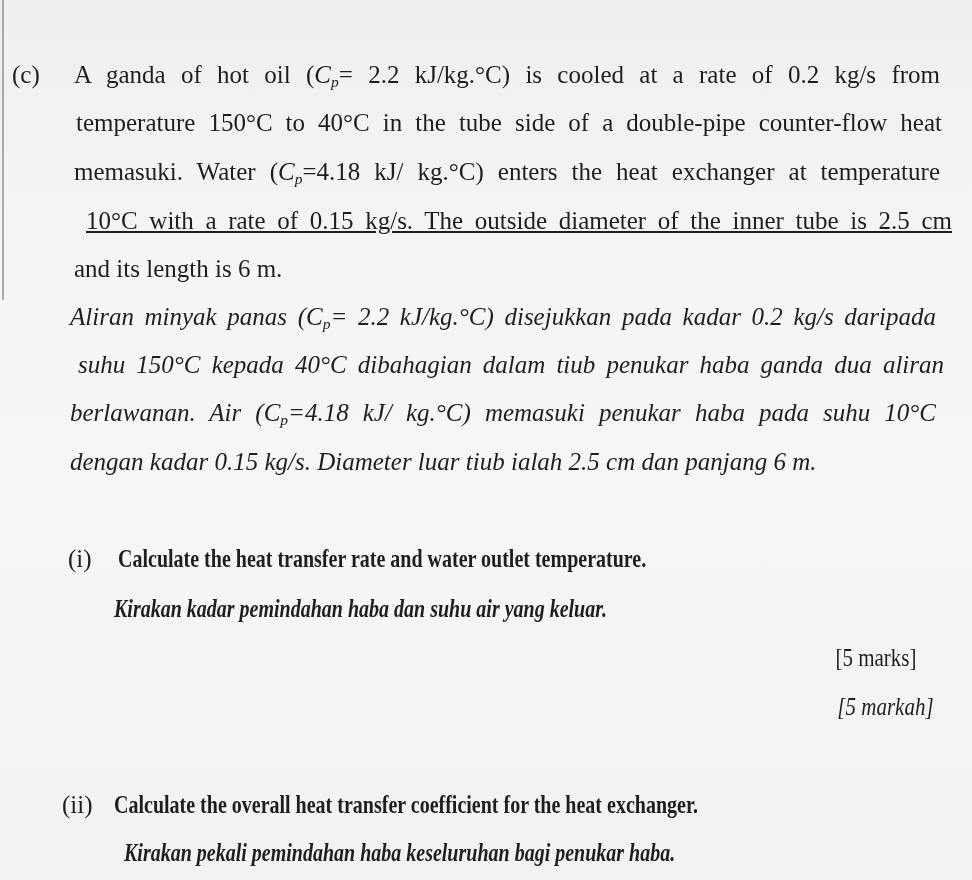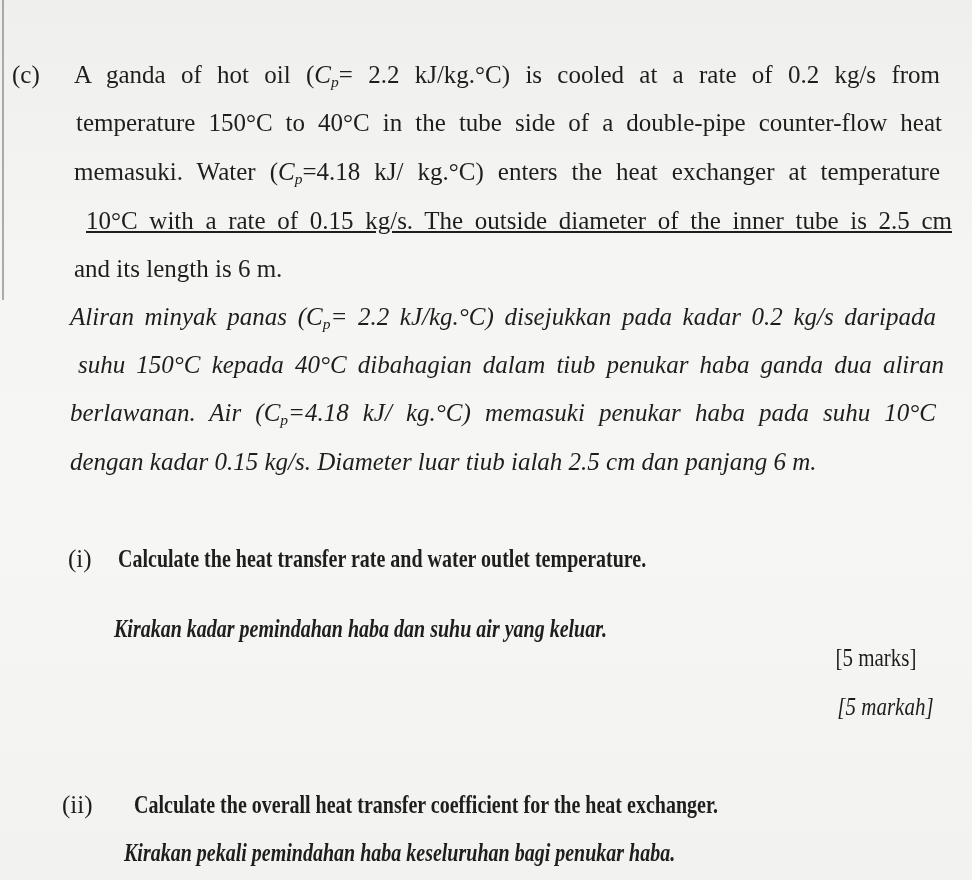--- a/index.html
+++ b/index.html
@@ -102,33 +102,33 @@
     <div class="line" style="left:70px; top:447px;">
       <span>dengan kadar 0.15 kg/s. Diameter luar tiub ialah 2.5 cm dan panjang 6 m.</span>
     </div>
   </div>
 
   <div>
     <div class="roman" style="left:68px; top:544px;">(i)</div>
     <div class="line" style="left:118px; top:544px;">
       <span class="condensed" style="font-weight:bold; transform:scaleX(0.80);">Calculate the heat transfer rate and water outlet temperature.</span>
     </div>
-    <div class="line ital" style="left:114px; top:614px;font-family:Liberation Serif, serif;">
+    <div class="line ital" style="left:114px; top:594px;font-family:Liberation Serif, serif;">
       <span class="condensed" style="font-weight:bold; transform:scaleX(0.80);">Kirakan kadar pemindahan haba dan suhu air yang keluar.</span>
     </div>
     <div class="line" style="right:56px; top:643px;text-decoration:underline;">
       <span class="condensed" style="transform:scaleX(0.84); transform-origin:right center;">[5 marks]</span>
     </div>
     <div class="line ital" style="right:38px; top:692px;">
       <span class="condensed" style="transform:scaleX(0.84); transform-origin:right center;">[5 markah]</span>
     </div>
   </div>
 
   <div>
     <div class="roman" style="left:62px; top:790px;">(ii)</div>
-    <div class="line" style="left:114px; top:790px;margin-left:20px;">
+    <div class="line" style="left:114px; top:790px;">
       <span class="condensed" style="font-weight:bold; transform:scaleX(0.80);">Calculate the overall heat transfer coefficient for the heat exchanger.</span>
     </div>
     <div class="line ital" style="left:112px; top:838px;margin-left:12px;">
       <span class="condensed" style="font-weight:bold; transform:scaleX(0.80);">Kirakan pekali pemindahan haba keseluruhan bagi penukar haba.</span>
     </div>
   </div>
 </div>
 
 </body></html>

